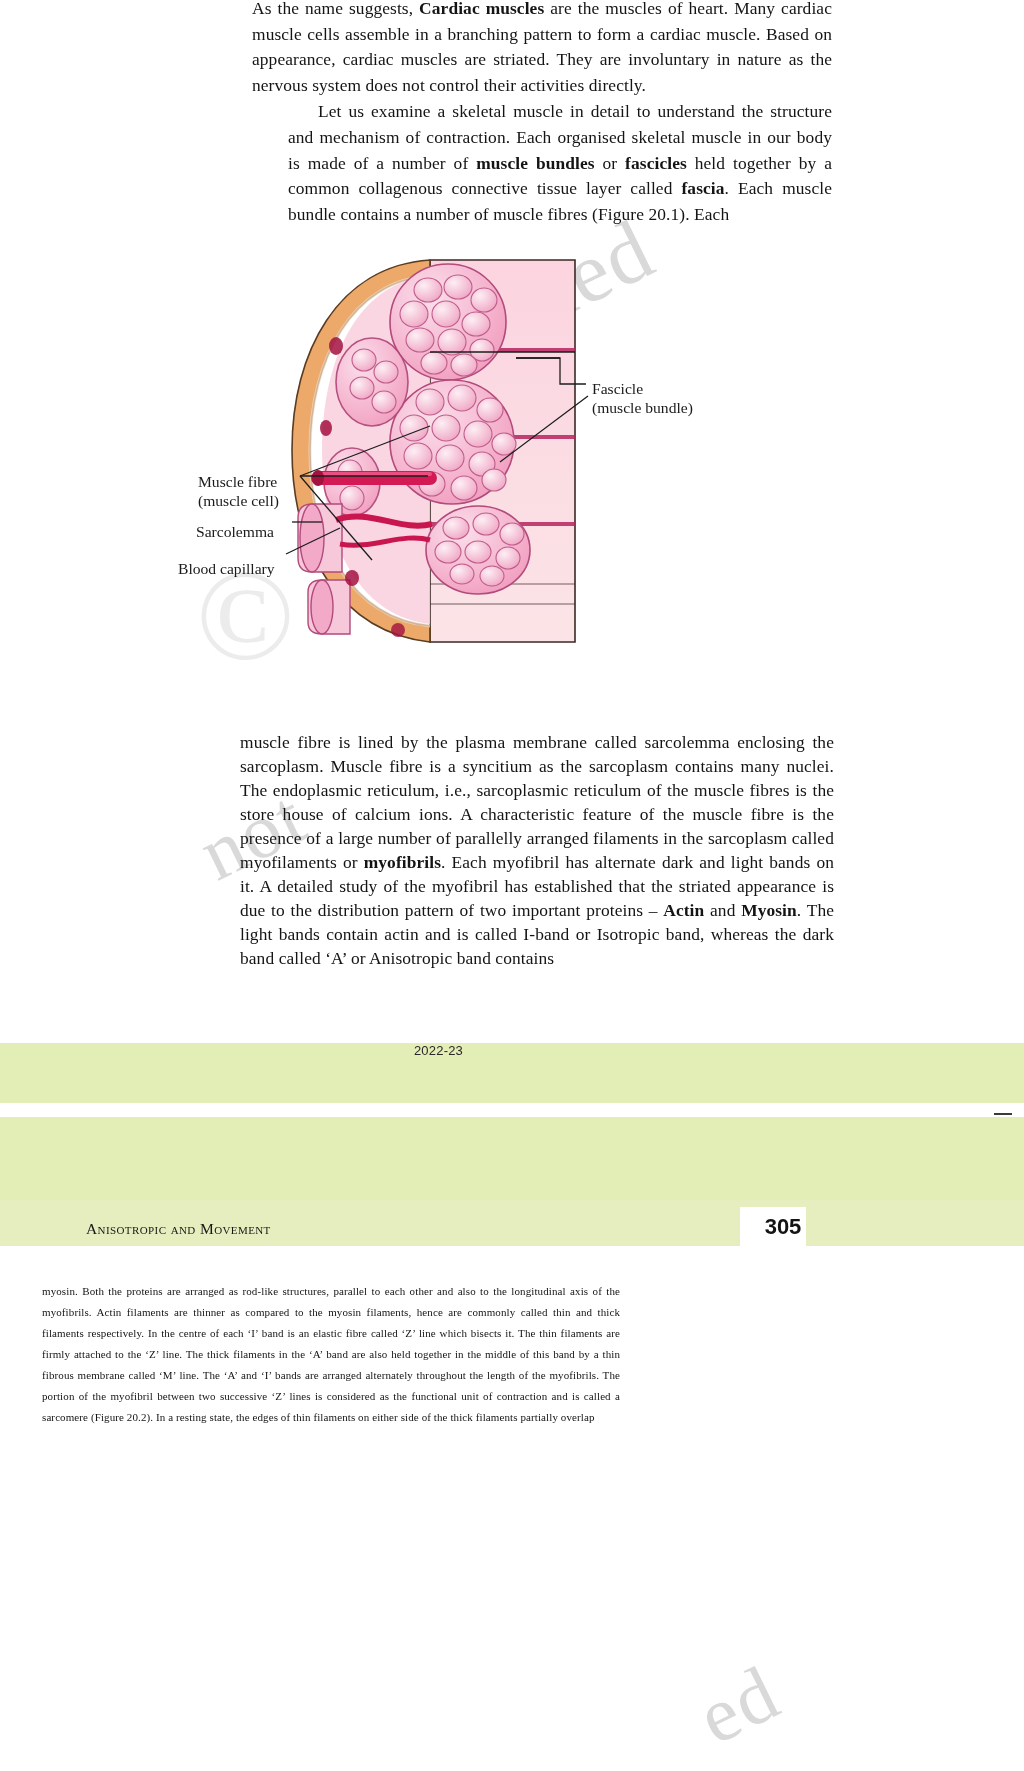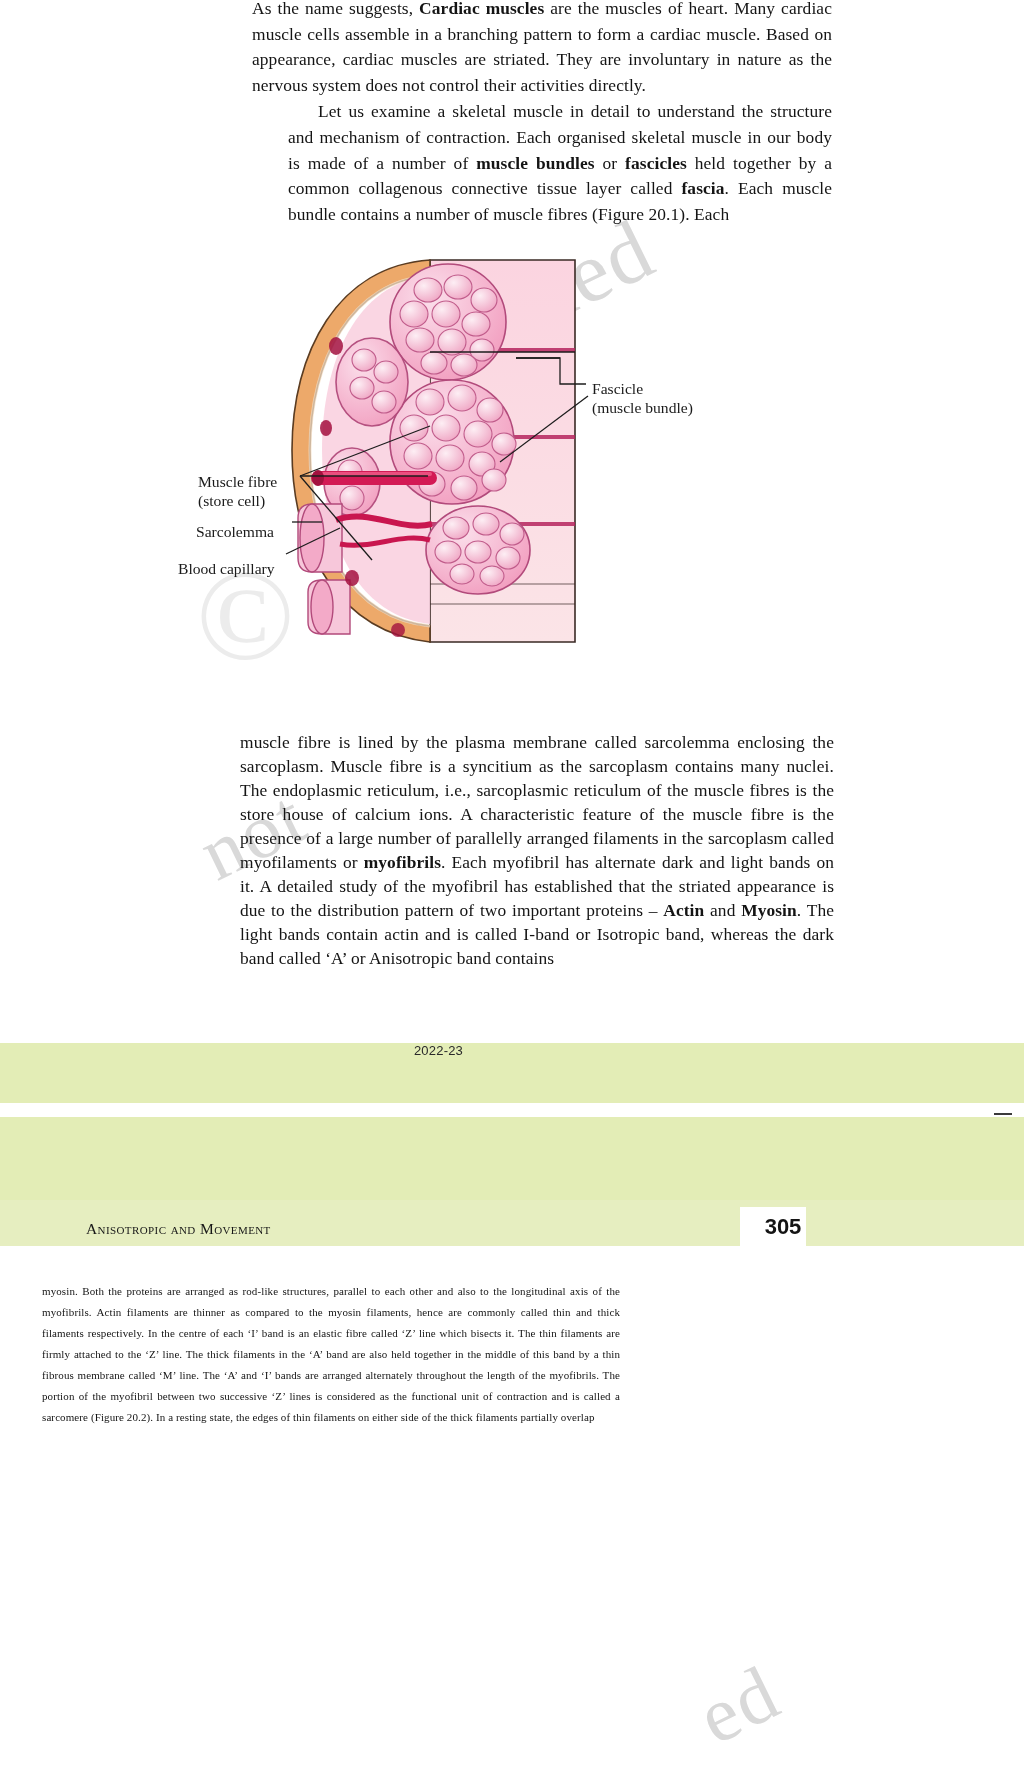--- a/index.html
+++ b/index.html
@@ -336,21 +336,21 @@
         <path d="M300 244 L372 328"></path>
 
         <path d="M292 290 L322 290"></path>
 
         <path d="M286 322 L340 296"></path>
       </g>
     </svg>
 
     <div class="leader-label lbl-muscle-fibre">
       <div>Muscle fibre</div>
-      <div>(store cell)</div>
+      <div>(muscle cell)</div>
     </div>
     <div class="leader-label lbl-sarcolemma">Sarcolemma</div>
     <div class="leader-label lbl-blood-cap">Blood capillary</div>
     <div class="leader-label lbl-fascicle">
       <div>Fascicle</div>
       <div>(muscle bundle)</div>
     </div>
   </div>
 
 

